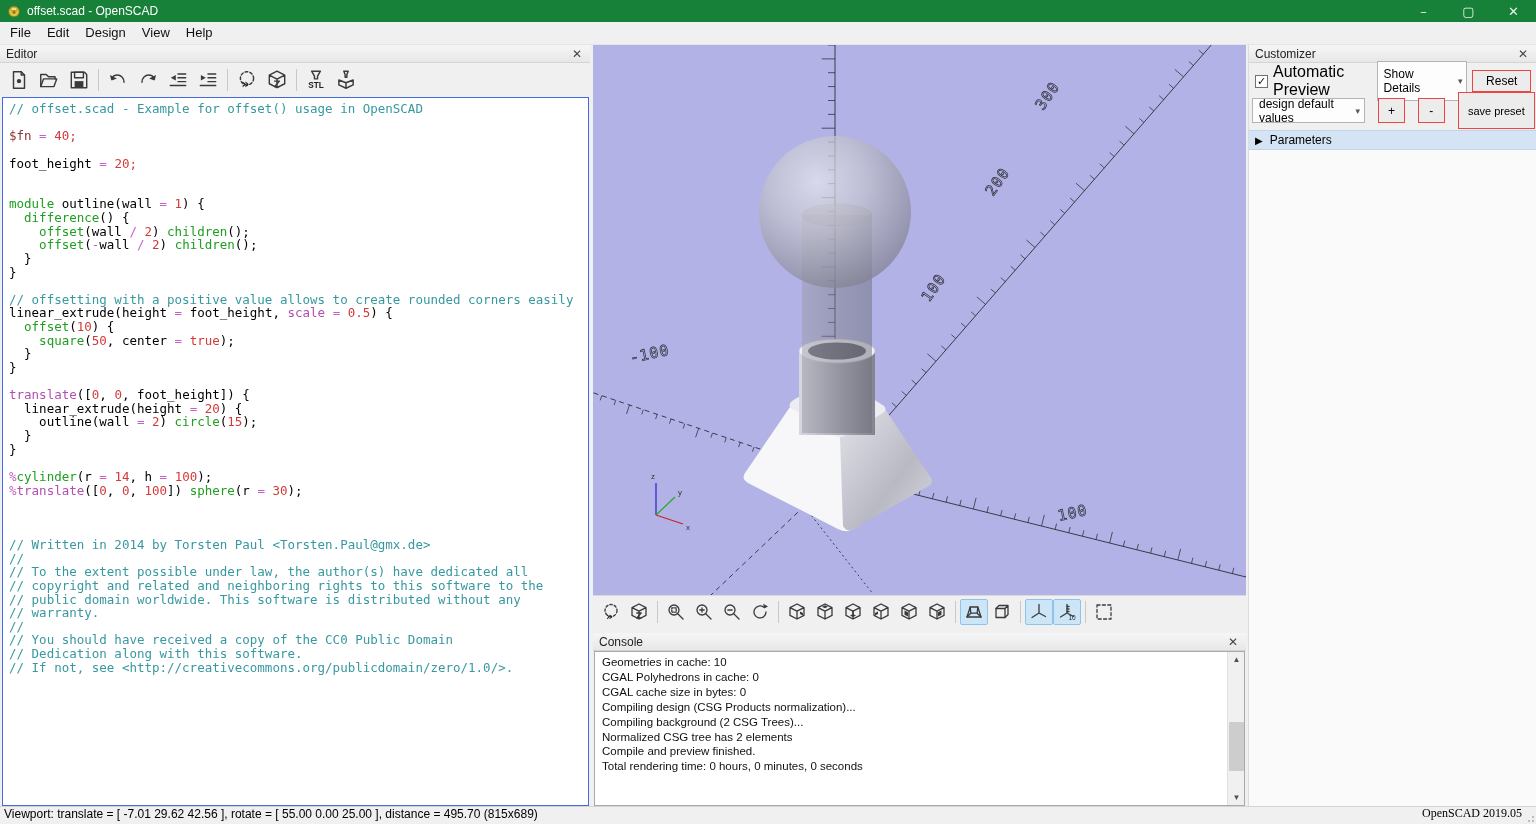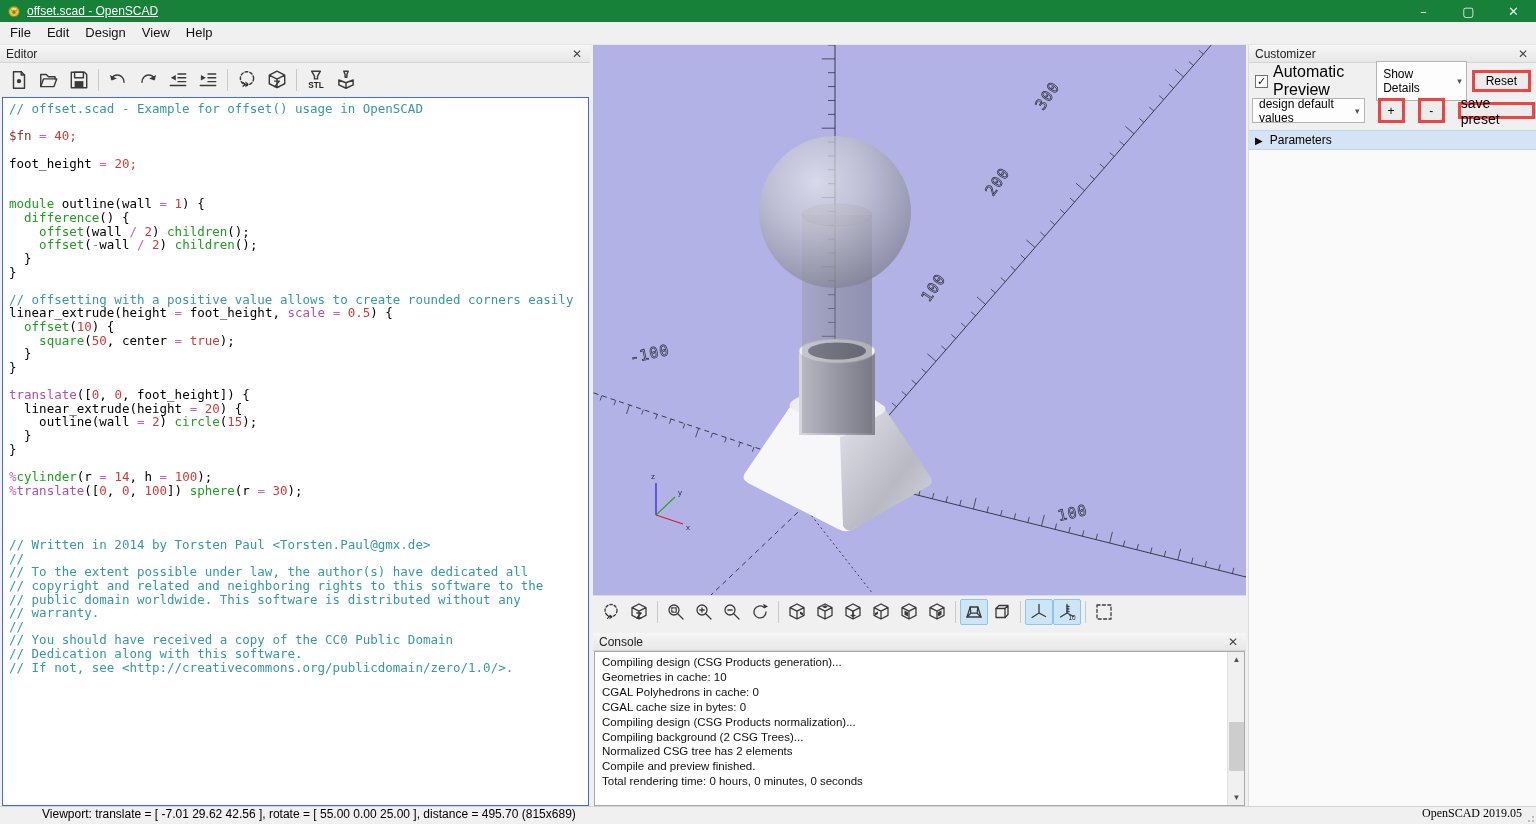--- a/index.html
+++ b/index.html
@@ -2,21 +2,21 @@
 <html><head>
 <meta charset="utf-8">
 <style>
   * { box-sizing: border-box; margin: 0; padding: 0; }
   html,body { width:1536px; height:824px; overflow:hidden; }
   body { font-family:"Liberation Sans", sans-serif; font-size:12px; background:#f0f0f0; color:#000; position:relative; }
 
   
   .titlebar { height:22px; background:#17813a; display:flex; align-items:center; color:#fff; }
   .titlebar .appicon { width:14px; height:14px; margin:0 6px 0 7px; }
-  .titlebar .title { font-size:12px; flex:1;text-decoration:underline; }
+  .titlebar .title { font-size:12px; flex:1; }
   .winbtn { width:45px; height:22px; display:flex; align-items:center; justify-content:center; color:#eaf2ea; font-size:13px; font-family:"DejaVu Sans", sans-serif; }
 
   
   .menubar { height:23px; background:#f0f0f0; display:flex; align-items:center; padding-left:2px; border-bottom:1px solid #e5e5e5; }
   .menubar .mitem { padding:0 8px; line-height:22px; font-size:13px; color:#111; }
 
   
   .main { display:flex; height:761px; }
   .vsplit { background:#f0f0f0; }
   .editor-panel { width:590px; display:flex; flex-direction:column; background:#f0f0f0; }
@@ -58,32 +58,32 @@
   .sb-thumb { position:absolute; left:1px; width:15px; background:#cdcdcd; border-radius:1px; }
 
   
   .cz-row { display:flex; align-items:center; flex:none; }
   .cz-row1 { margin:7px 3px 0 6px; height:22px; gap:5px; }
   .cz-row2 { margin:6px 1px 0 3px; height:25px; gap:0; }
   .checkbox { width:13px; height:13px; background:#fff; border:1px solid #707070; display:flex; align-items:center; justify-content:center; font-size:11px; line-height:11px; color:#111; flex:none; }
   .cz-label { font-size:16px; }
   .select { background:#fdfdfd; border:1px solid #b4b4b4; height:40px; display:flex; align-items:center; padding:0 4px 0 6px; font-size:12px; }
   .select .chev { margin-left:auto; color:#555; font-size:9px; padding-left:6px; }
-  .btn { background:#ececec; border:3px solid #ef4444; display:flex; align-items:center; justify-content:center; font-size:12px; height:22px; }
+  .btn { background:#ececec; border:1px solid #ef4444; display:flex; align-items:center; justify-content:center; font-size:12px; height:22px; }
   .cz-details { width:118px; }
   .cz-reset { width:78px; margin-left:auto; margin-right:2px; }
   .cz-preset { width:122px; height:25px; }
   .cz-plus,.cz-minus { width:29px; height:25px; margin-left:13px; }
-  .cz-save { width:84px; height:17px; margin-left:13px; font-size:14px; }
+  .cz-save { width:84px; height:37px; margin-left:13px; font-size:11px; }
   .cz-params { margin-top:7px; height:20px; background:#d4e4f4; border-top:1px solid #c2d4e8; border-bottom:1px solid #c2d4e8; display:flex; align-items:center; padding-left:6px; gap:7px; flex:none; }
   .cz-params .tri { font-size:10px; color:#000; }
   .cz-rest { flex:1; background:#fafafa; }
 
   
-  .statusbar { height:14px; background:#f0f0f0; border-top:1px solid #d4d4d4; display:flex; align-items:center; font-size:12px;padding-left:38px; }
+  .statusbar { height:14px; background:#f0f0f0; border-top:1px solid #d4d4d4; display:flex; align-items:center; font-size:12px; }
   .statusbar .sb-left { padding-left:4px; flex:1; }
   .statusbar .sb-right { padding-right:14px;font-family:Liberation Serif, serif; }
   .statusbar .grip { position:absolute; right:1px; bottom:1px; width:12px; height:12px; opacity:.6; }
 </style>
 </head>
 <body>
 
 <div class="titlebar">
   <svg class="appicon" viewBox="0 0 16 16">
     <circle cx="8" cy="8.5" r="6" fill="#e3c53a" stroke="#8a7a20" stroke-width="1"></circle>
@@ -421,21 +421,20 @@
       </div>
 
     <div class="console-gap"></div>
 
     <div class="panel-header">
       <span class="ph-title">Console</span>
       <span class="ph-close">✕</span>
     </div>
     <div class="console-body">
       <div class="console-lines" id="console-lines">
-          <div class="console-line">Compiling design (CSG Products generation)...</div>
           <div class="console-line">Geometries in cache: 10</div>
           <div class="console-line">CGAL Polyhedrons in cache: 0</div>
           <div class="console-line">CGAL cache size in bytes: 0</div>
           <div class="console-line">Compiling design (CSG Products normalization)...</div>
           <div class="console-line">Compiling background (2 CSG Trees)...</div>
           <div class="console-line">Normalized CSG tree has 2 elements</div>
           <div class="console-line">Compile and preview finished.</div>
           <div class="console-line">Total rendering time: 0 hours, 0 minutes, 0 seconds</div>
         </div>
       <div class="scrollbar">

